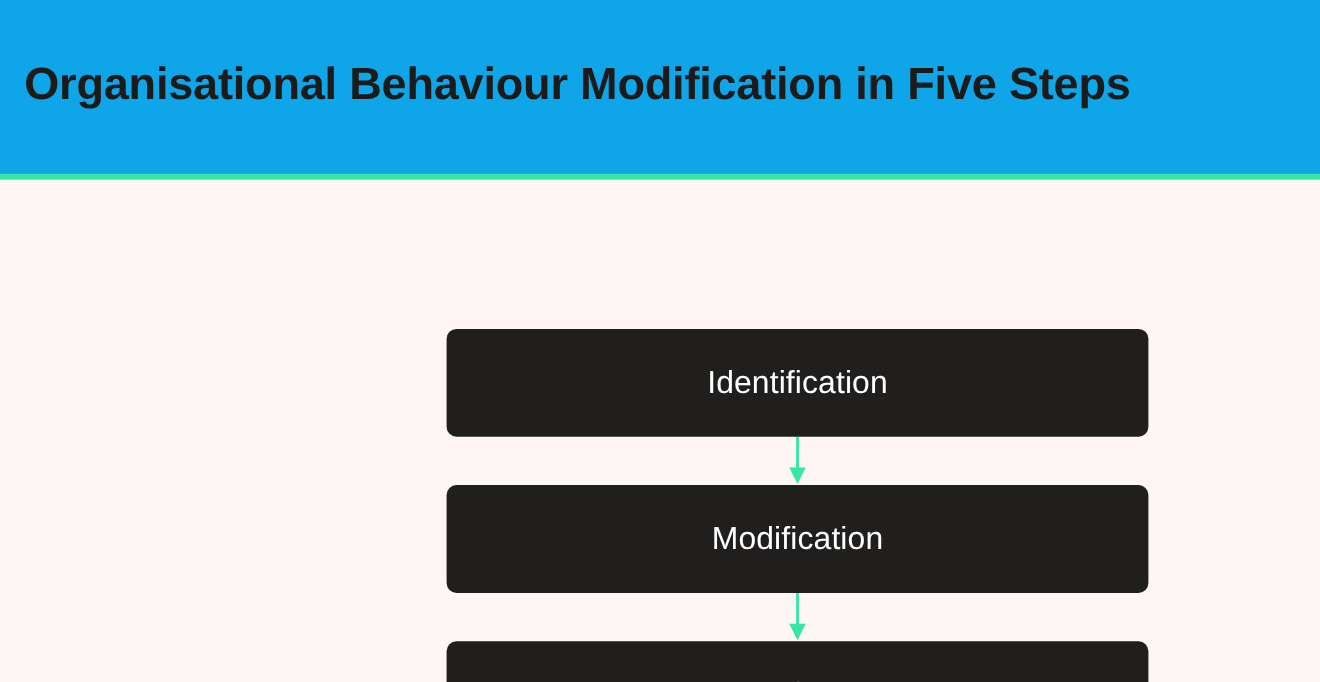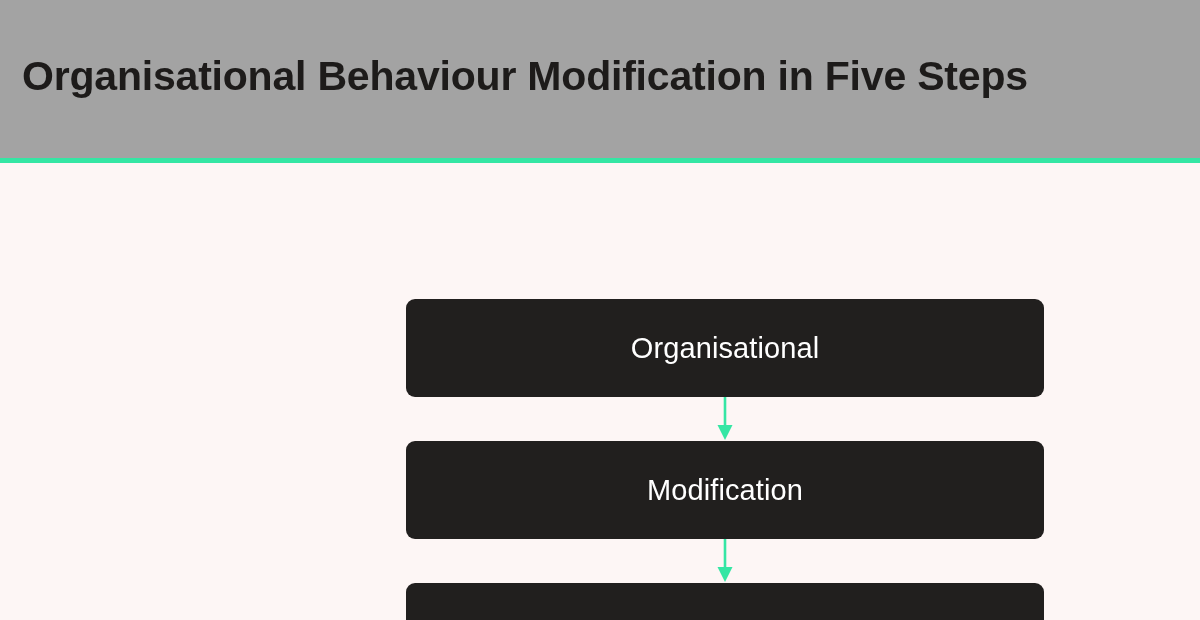--- a/index.html
+++ b/index.html
@@ -17,21 +17,21 @@
     position: relative;
   }
 
   
   .header {
     position: absolute;
     top: 0;
     left: 0;
     width: 1200px;
     height: 163px;
-    background: #a3a3a3;
+    background: #0ea5e9;
   }
 
   .page-title {
     position: absolute;
     left: 22px;
     top: 52px;
     font-size: 41px;
     font-weight: 700;
     letter-spacing: -0.2px;
     color: #1d1b1a;
@@ -112,21 +112,21 @@
 
 <div class="header">
   <h1 class="page-title">Organisational Behaviour Modification in Five Steps</h1>
   <div class="header-rule"></div>
 </div>
 
 <div class="flow">
   <div class="flow-inner">
 
     <div class="step-box">
-      <span class="step-label">Organisational</span>
+      <span class="step-label">Identification</span>
     </div>
 
     <div class="connector">
       <svg class="arrow-down-icon" viewBox="0 0 22 44">
         <line class="shaft" x1="11" y1="0" x2="11" y2="33"></line>
         <polygon class="head" points="11,43 3.5,28 18.5,28"></polygon>
       </svg>
     </div>
 
     <div class="step-box">

